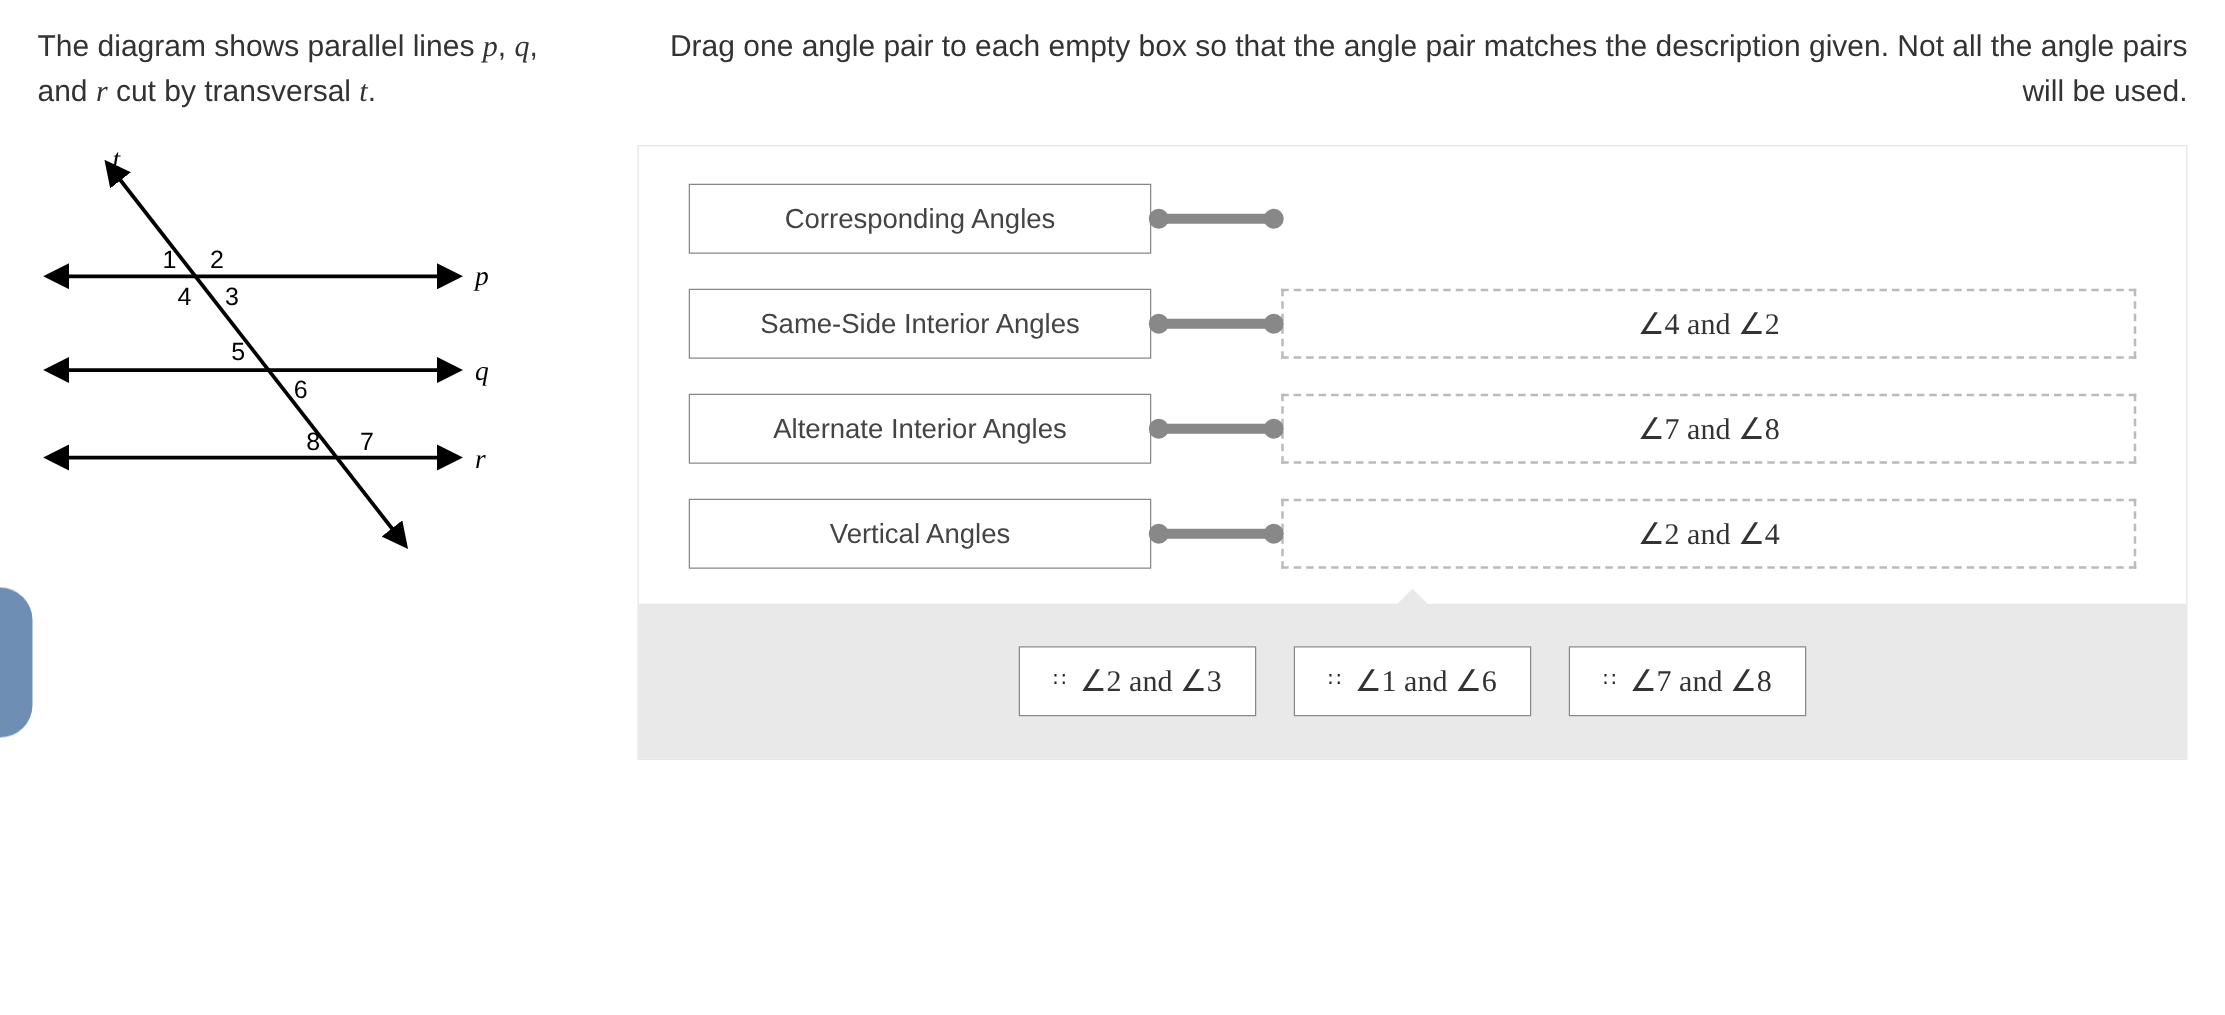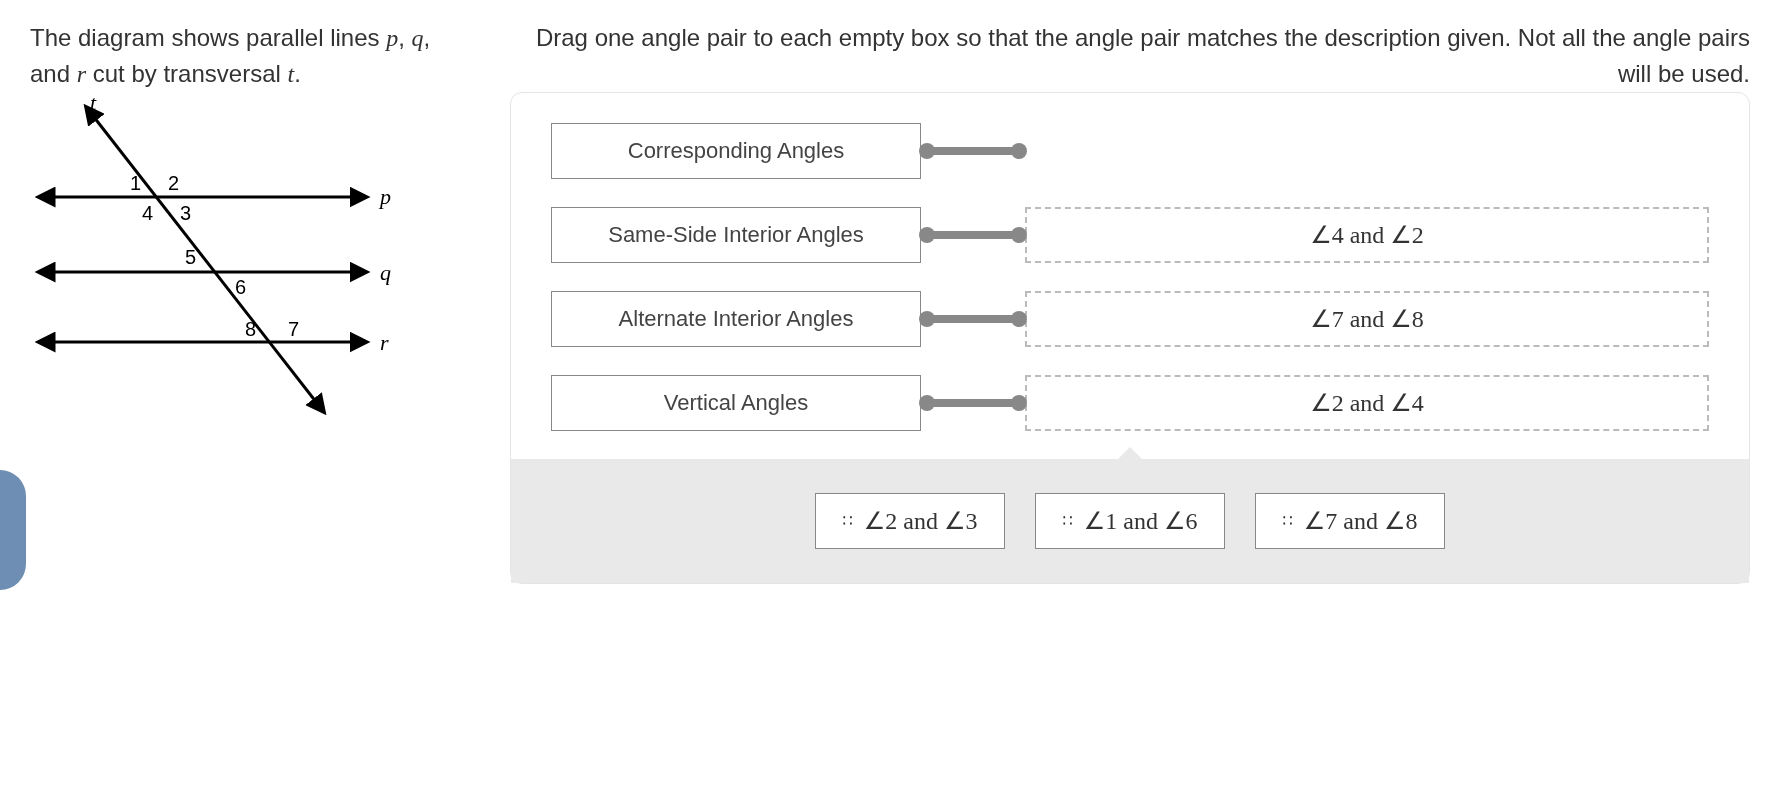--- a/index.html
+++ b/index.html
@@ -11,27 +11,27 @@
     background: #fff;
     font-size: 24px;
   }
   .container {
     display: flex;
     gap: 60px;
     align-items: flex-start;
   }
   .left-col { flex: 0 0 420px; }
   .right-col { flex: 1; text-align: right; }
-  .prompt-text { line-height: 1.5; }
+  .prompt-text { line-height: 1.5; margin-bottom: 24px; }
   .prompt-text .mi { font-style: italic; font-family: "Times New Roman", serif; }
   .diagram-wrap { position: relative; width: 380px; height: 330px; }
 
   .match-area {
     border: 1px solid #e5e5e5;
-    border-radius: 12px;
+    border-radius: 0;
     background: #fff;
     padding: 30px 40px 0 40px;
   }
   .row {
     display: flex;
     align-items: center;
     margin-bottom: 28px;
   }
   .desc-box {
     flex: 0 0 370px;

